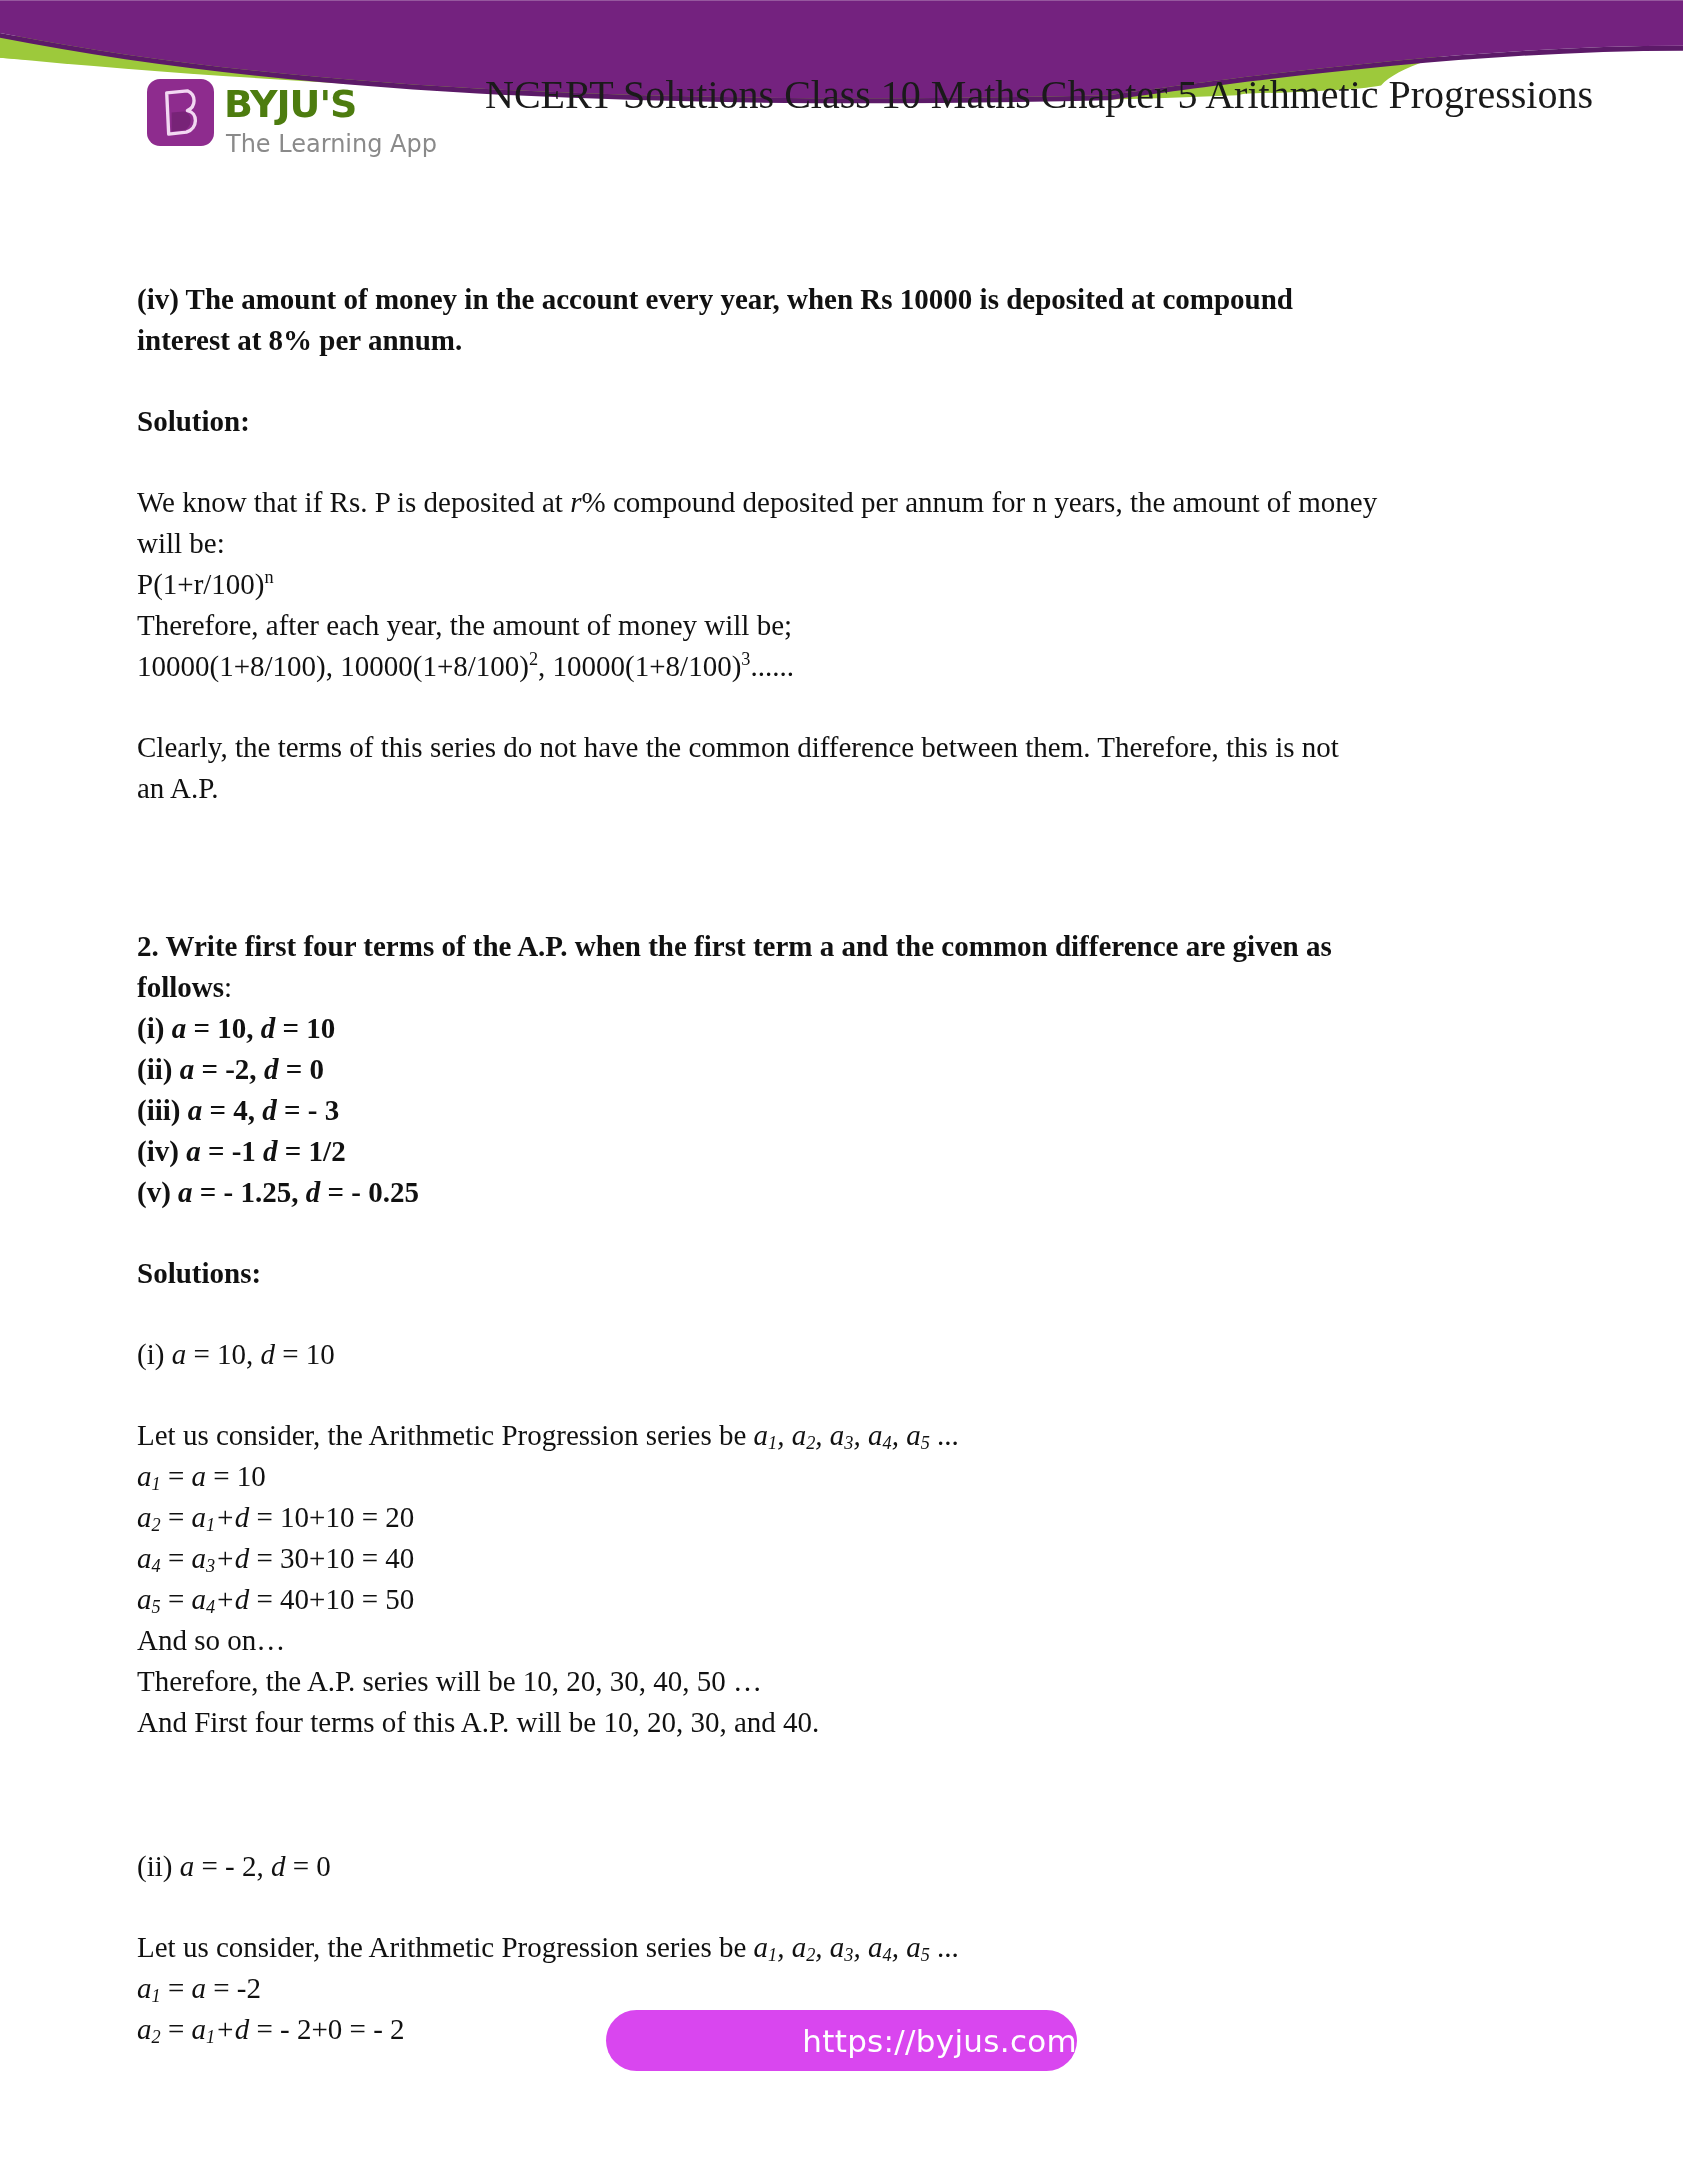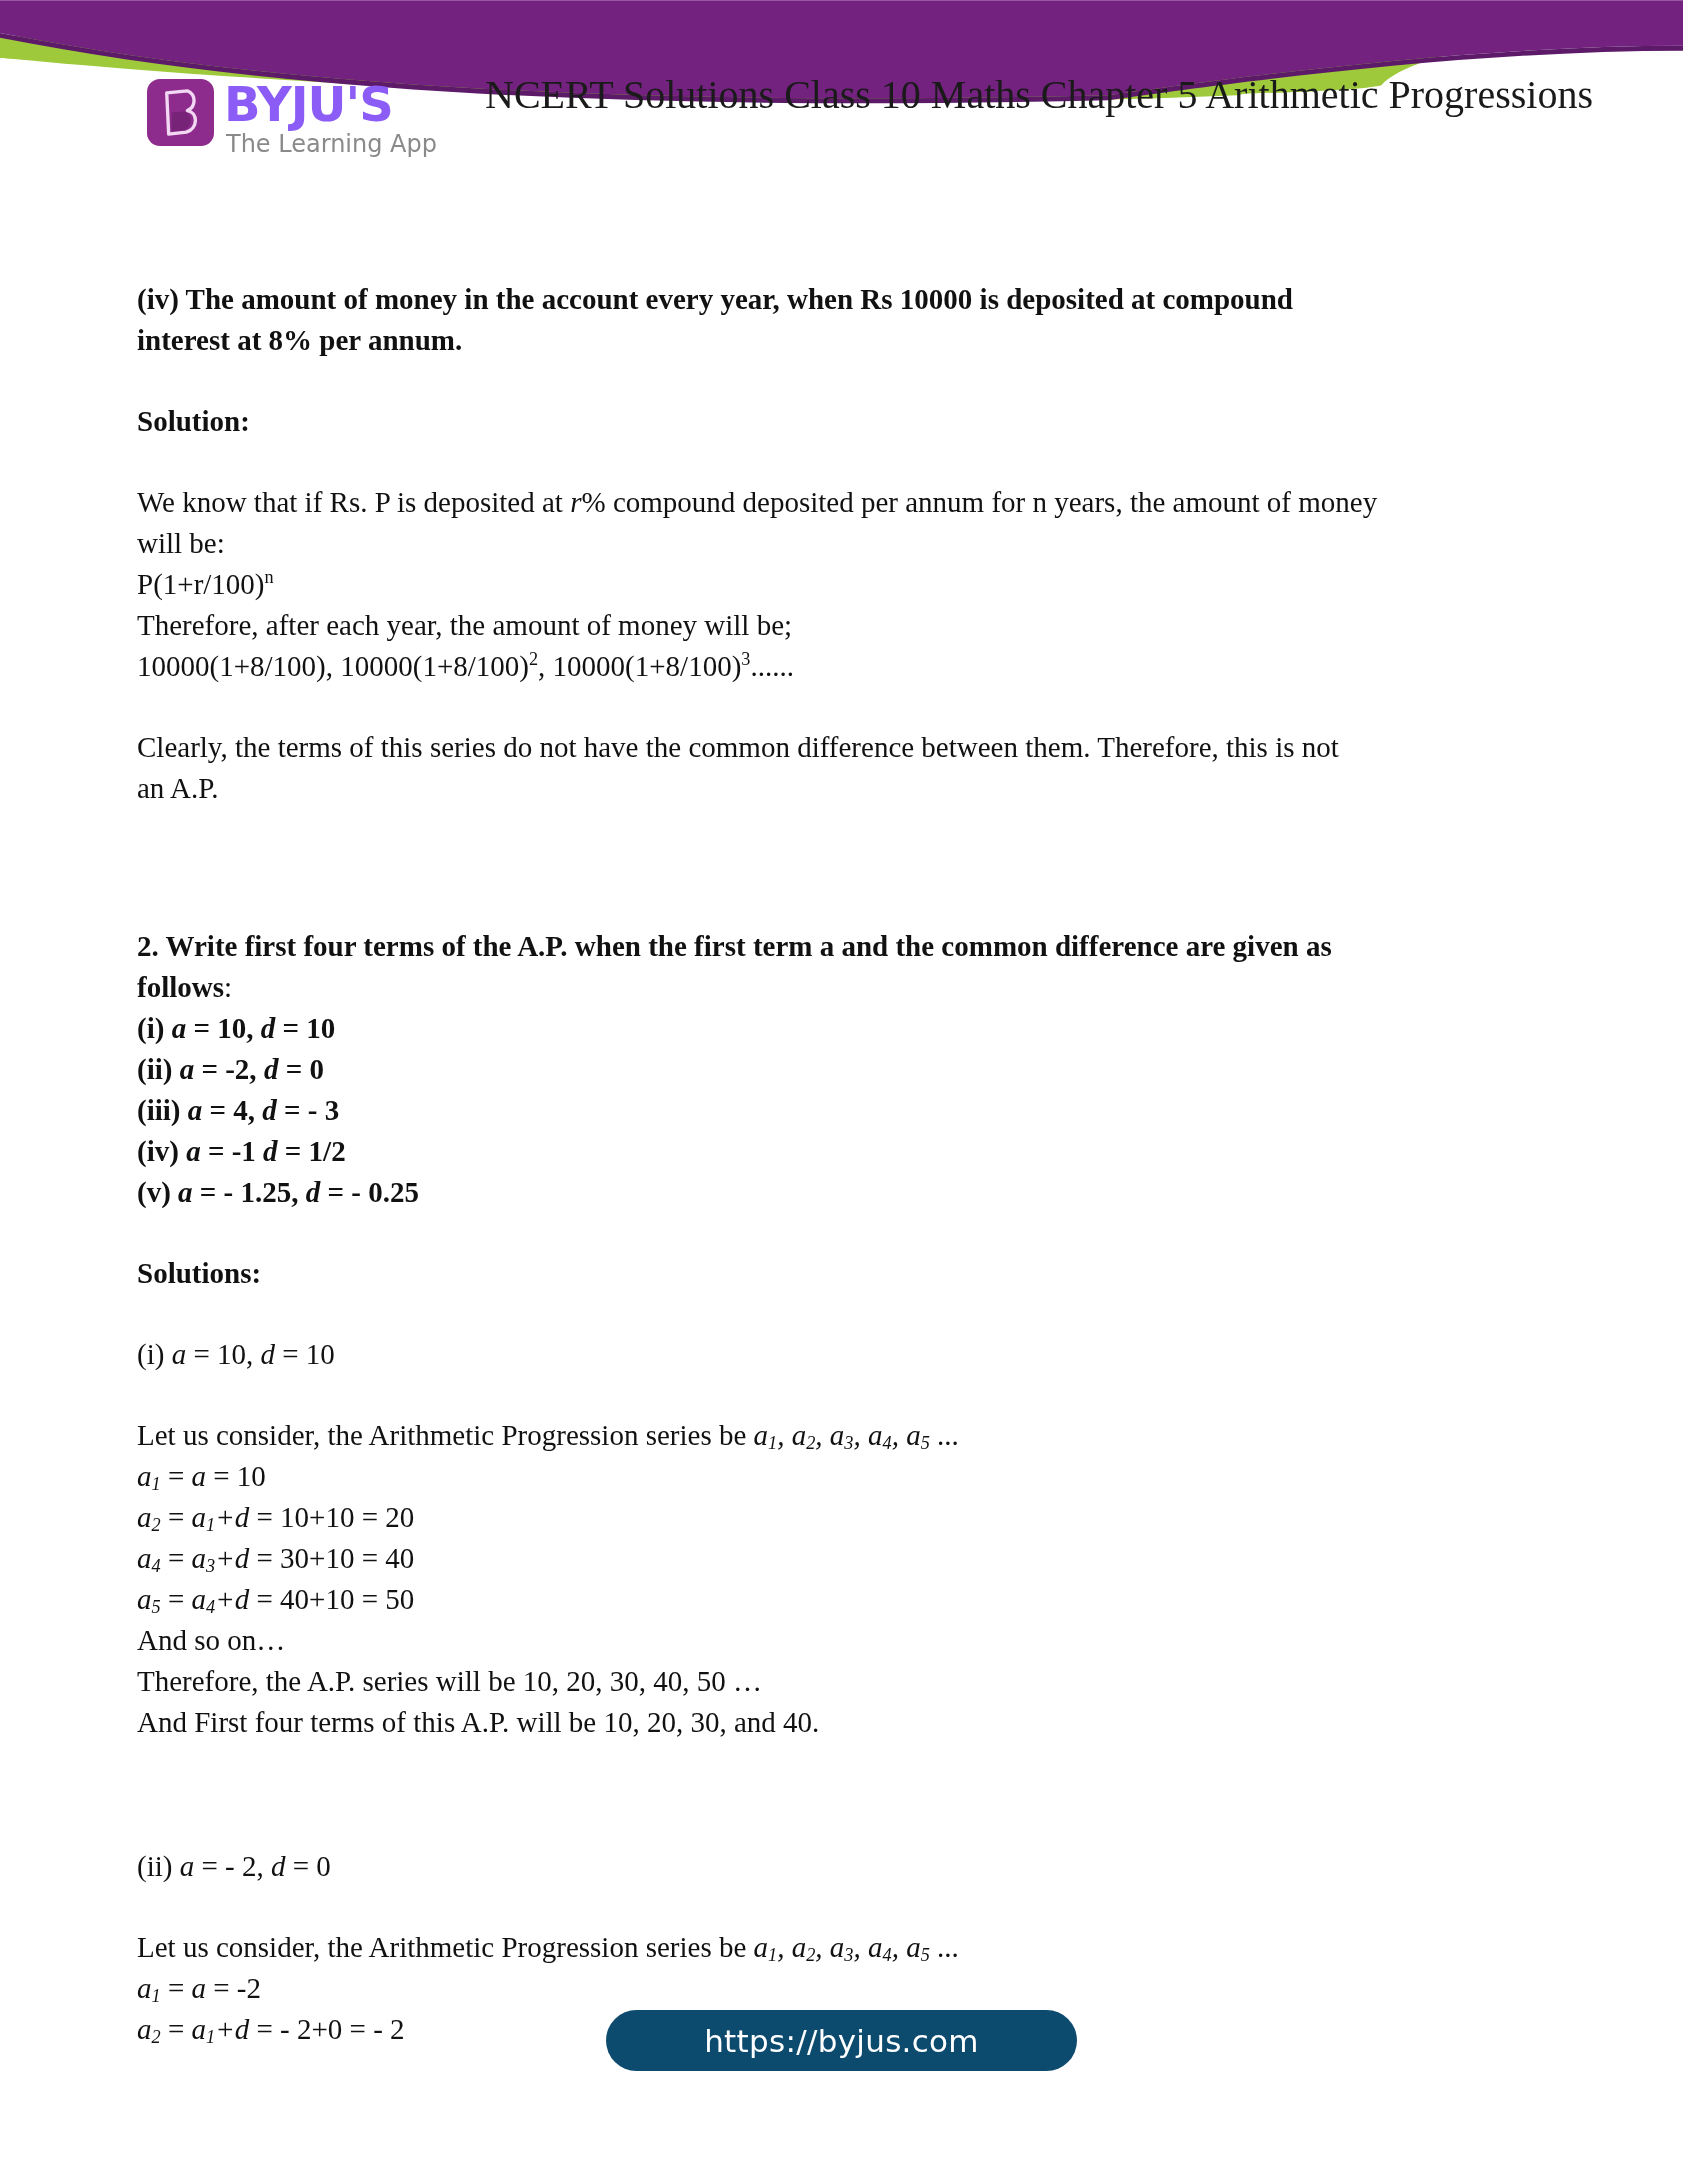--- a/index.html
+++ b/index.html
@@ -37,23 +37,23 @@
     width: 67px; height: 67px;
     background: #8E2C8E;
     border-radius: 13px;
   }
   .logo-mark svg { position: absolute; left: 0; top: 0; }
   .logo-word {
     position: absolute;
     left: 77px; top: 2px;
     font-family: "DejaVu Sans", "Liberation Sans", sans-serif;
     font-weight: bold;
-    font-size: 48px;
+    font-size: 38px;
     letter-spacing: -1px;
-    color: #8b5cf6;
+    color: #4d7c0f;
     line-height: 50px;
     white-space: nowrap;
   }
   .logo-tag {
     position: absolute;
     left: 79px; top: 53px;
     font-family: "DejaVu Sans", "Liberation Sans", sans-serif;
     font-size: 24px;
     color: #8a8a8a;
     letter-spacing: 0px;
@@ -93,25 +93,25 @@
 
   .eqline { white-space: nowrap; }
 
   
   .footer-pill {
     position: absolute;
     left: 606px;
     top: 2010px;
     width: 471px;
     height: 61px;
-    background: #0c4a6e;
+    background: #d946ef;
     border-radius: 31px;
     display: flex;
     align-items: center;
-    justify-content: center;
+    justify-content: flex-end;
   }
   .footer-pill .url {
     font-family: "DejaVu Sans", "Liberation Sans", sans-serif;
     font-size: 31px;
     color: #ffffff;
     letter-spacing: 0.3px;
   }
 </style>
 </head>
 <body>

